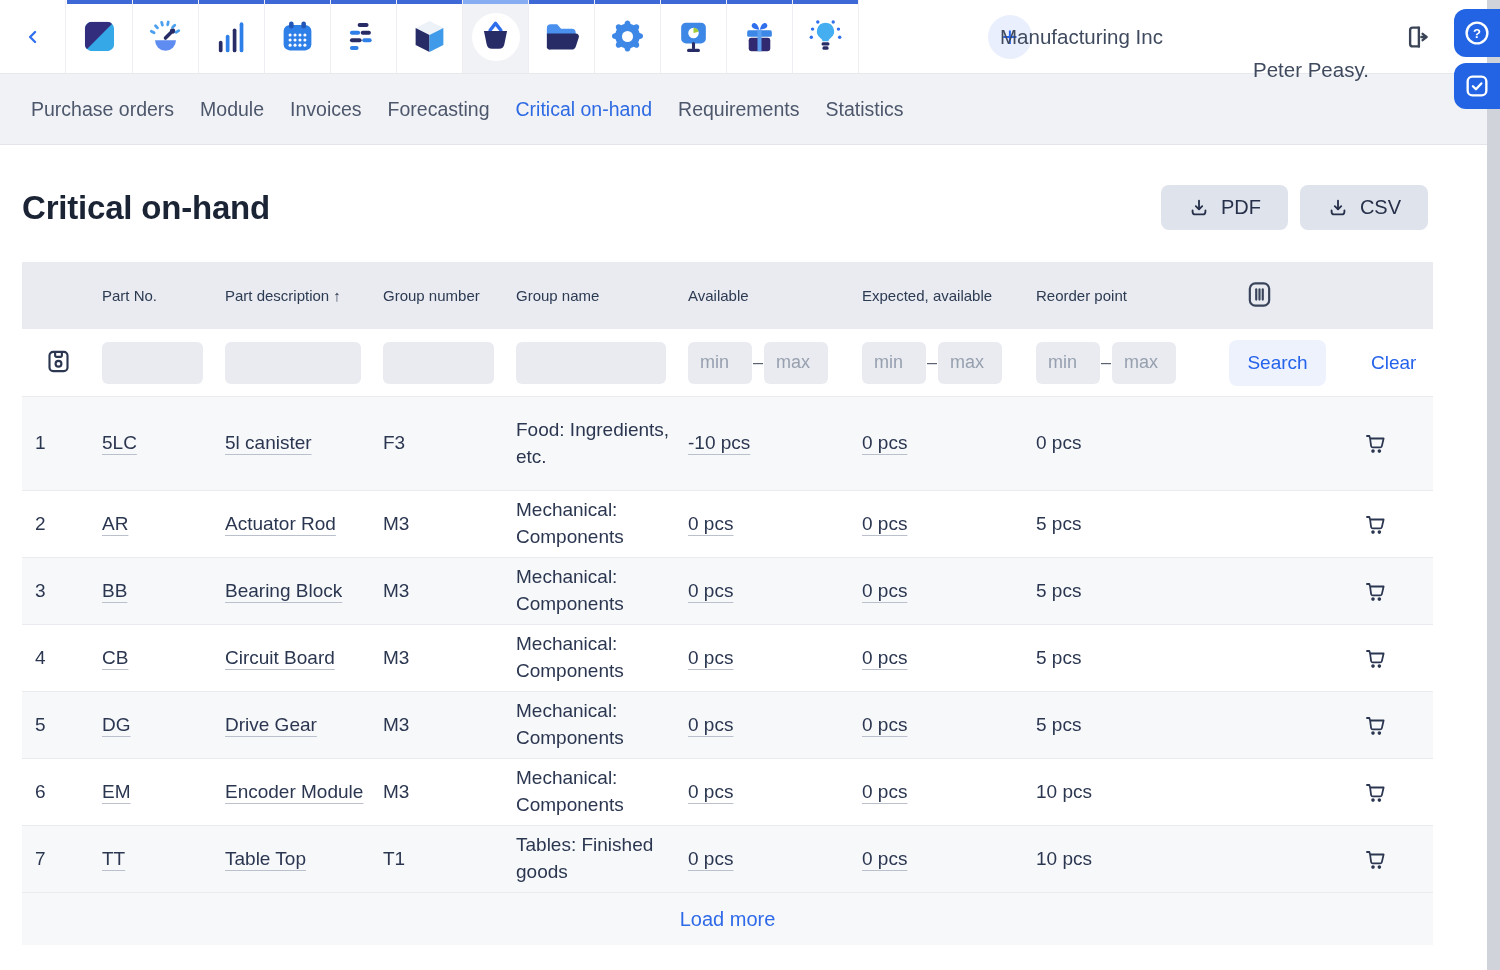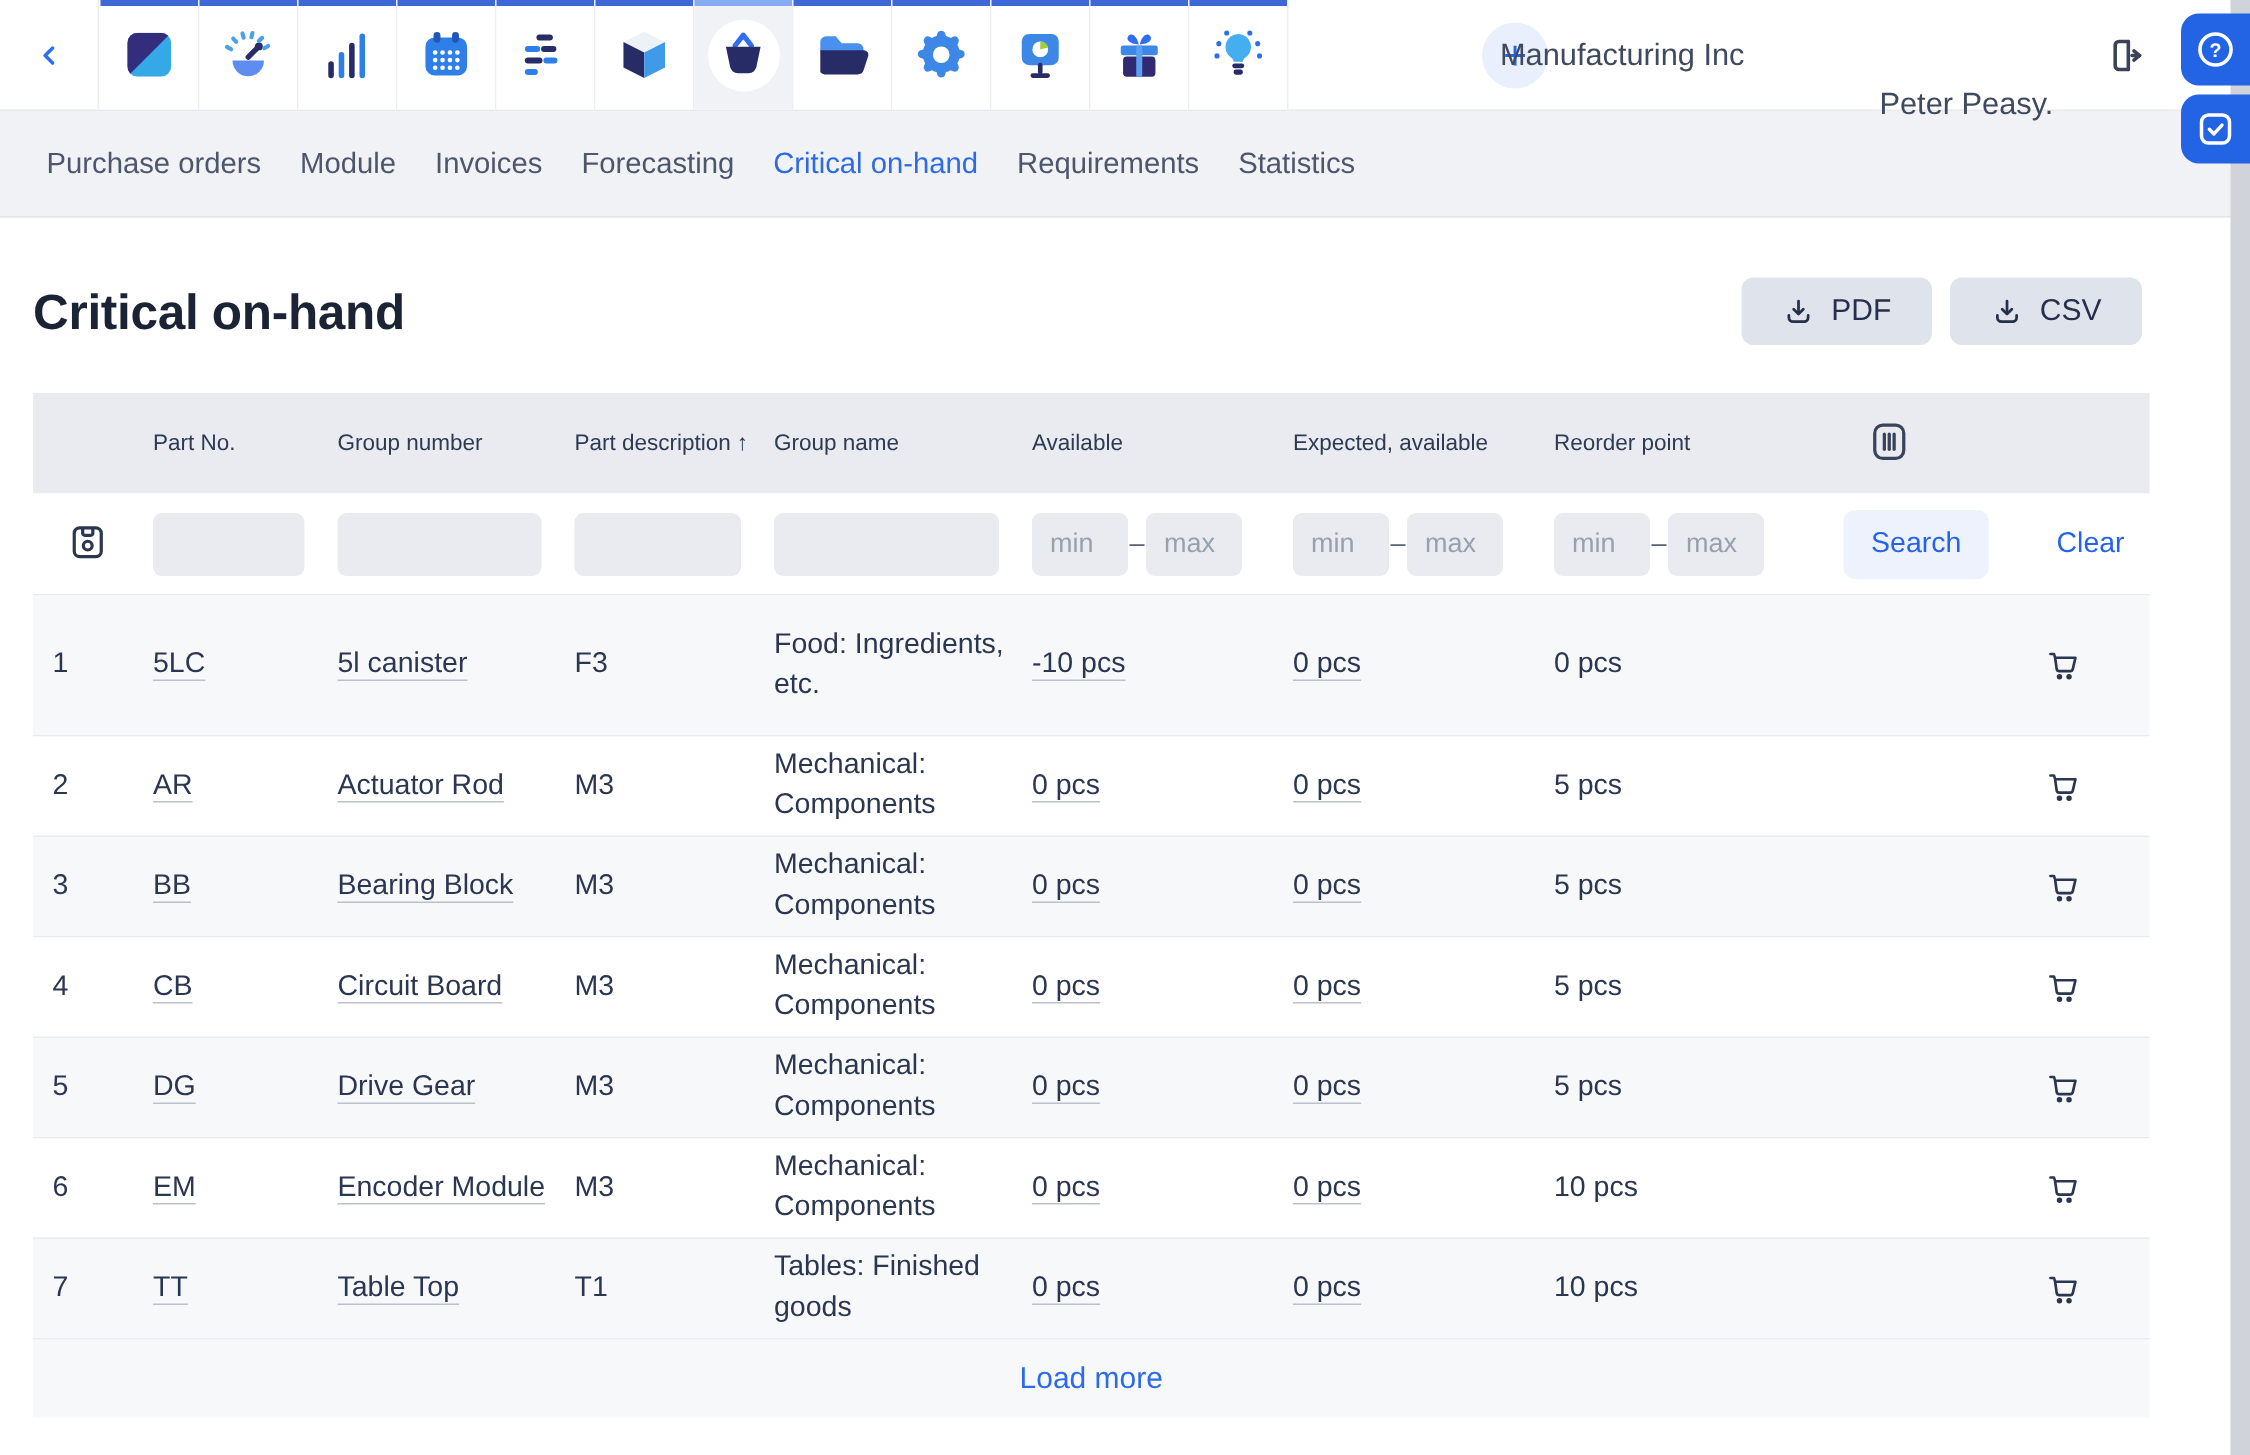--- a/index.html
+++ b/index.html
@@ -268,22 +268,22 @@
         <span>CSV</span>
       </button>
     </div>
   </div>
 
   <div class="tbl">
 
     <div class="grid-row thead">
       <div></div>
       <div><span>Part No.</span></div>
+      <div><span>Part description</span><span class="sort-arrow">↑</span></div>
       <div><span>Group number</span></div>
-      <div><span>Part description</span><span class="sort-arrow">↑</span></div>
       <div class="th-groupname"><span>Group name</span></div>
       <div><span>Available</span></div>
       <div><span>Expected, available</span></div>
       <div><span>Reorder point</span></div>
       <div class="cols-btn">
         <button>
           <svg width="29" height="31" viewBox="0 0 24 24" fill="none" stroke="#39445a" stroke-width="1.8" stroke-linecap="round">
             <rect x="4" y="2.8" width="16" height="18.4" rx="4.5"></rect>
             <path d="M9.3 7.8 v8.4"></path>
               <path d="M12 7.8 v8.4"></path>

